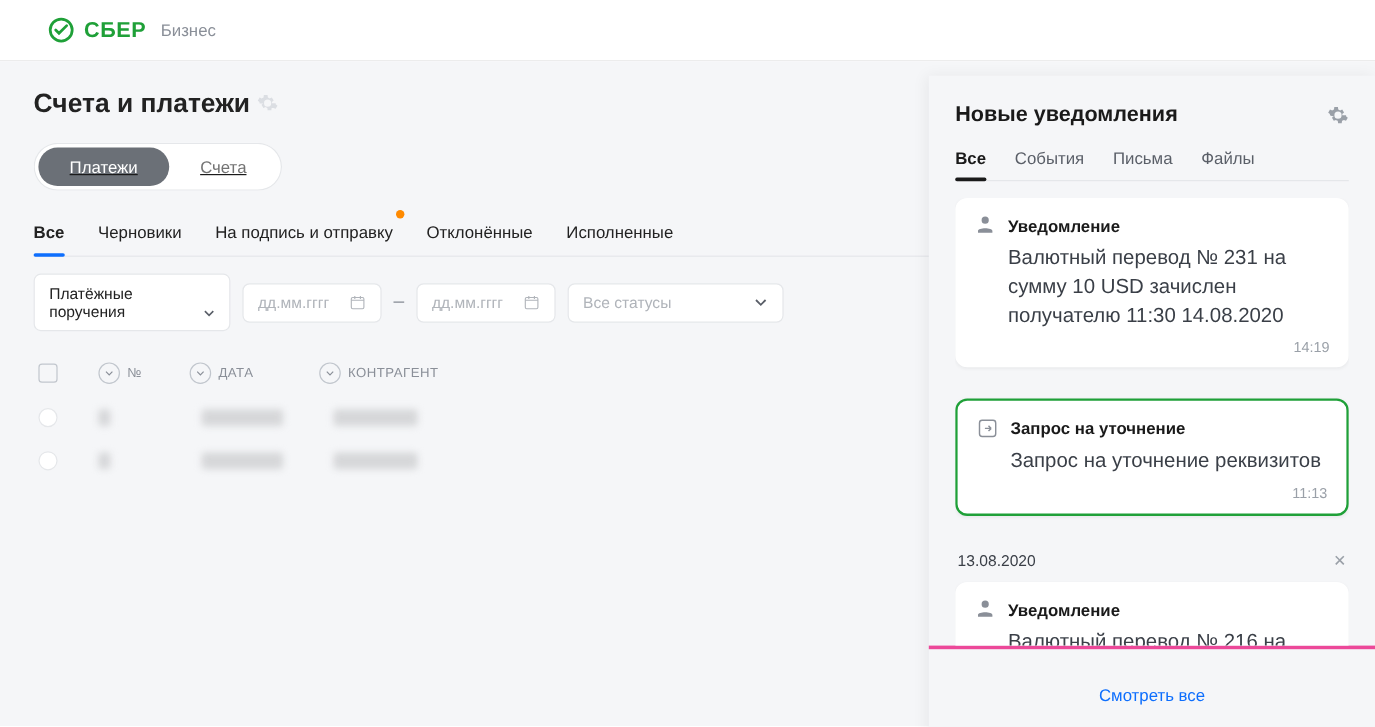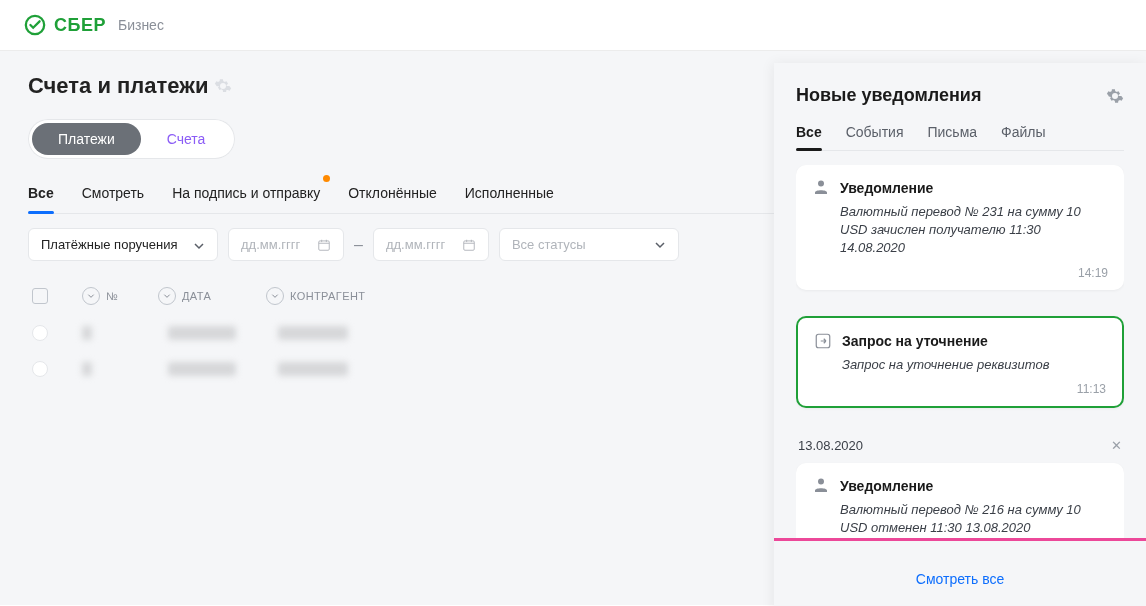--- a/index.html
+++ b/index.html
@@ -1,44 +1,44 @@
 <!DOCTYPE html>
 <html><head>
 <meta charset="utf-8">
 <style>
 * { margin: 0; padding: 0; box-sizing: border-box; font-family: -apple-system, BlinkMacSystemFont, "Segoe UI", Arial, sans-serif; }
 body { background: #fff; color: #1a1a1a; width: 1146px; height: 606px; overflow: hidden; position: relative; }
 
-.topbar { display: flex; align-items: center; padding: 14px 24px; border-bottom: 1px solid #ececec; }
+.topbar { display: flex; align-items: center; padding: 14px 40px; border-bottom: 1px solid #ececec; }
 .logo-wrap { display: flex; align-items: center; gap: 8px; }
 .logo-check { width: 22px; height: 22px; }
 .logo-text { font-size: 18px; font-weight: 700; color: #1fa038; letter-spacing: 0.5px; }
 .logo-biz { font-size: 14px; color: #8a8f98; margin-left: 4px; }
 
 .page { background: #f5f6f8; height: calc(606px - 52px); padding: 22px 28px; position: relative; }
 
 .page-title-row { display: flex; align-items: center; gap: 6px; margin-bottom: 20px; }
 .page-title { font-size: 22px; font-weight: 700; color: #222; }
 .title-gear { color: #c1c6cd; width: 18px; height: 18px; }
 
-.segmented { display: inline-flex; background: #fff; border-radius: 30px; padding: 4px; box-shadow: inset 0 0 0 1px #e5e7ea; margin-bottom: 18px; }
-.seg-btn { border: none; background: transparent; padding: 8px 26px; font-size: 14px; color: #8b5cf6; border-radius: 30px; cursor: pointer; }
+.segmented { display: inline-flex; background: #fff; border-radius: 30px; padding: 4px; box-shadow: inset 0 0 0 1px #e5e7ea; margin-bottom: 18px; text-decoration: underline; }
+.seg-btn { border: none; background: transparent; padding: 8px 26px; font-size: 14px; color: #737373; border-radius: 30px; cursor: pointer; }
 .seg-btn.active { background: #6b7077; color: #fff; }
 
 .download-btn { position: absolute; right: 28px; top: 66px; background: #fff; border: 1px solid #e5e7ea; padding: 10px 22px; border-radius: 24px; font-size: 14px; color: #222; cursor: pointer; }
 
 .tabs { display: flex; gap: 28px; border-bottom: 1px solid #e5e7ea; margin-bottom: 14px; }
 .tab { padding: 8px 0 12px 0; font-size: 14px; color: #222; cursor: pointer; position: relative; }
 .tab.active { font-weight: 600; }
 .tab.active::after { content:''; position:absolute; bottom:-1px; left:0; right:0; height:3px; background:#0d6efd; border-radius:2px; }
 .dot-orange { width: 7px; height: 7px; background: #ff8a00; border-radius: 50%; display: inline-block; position: absolute; top: -2px; right: -10px; }
 
 .filters { display: flex; gap: 10px; align-items: center; margin-bottom: 16px; }
 .select-box, .date-box, .status-box { background: #fff; border: 1px solid #e5e7ea; border-radius: 6px; padding: 8px 12px; font-size: 13px; display: flex; align-items: center; gap: 8px; color: #222; }
-.select-box { width: 190px; justify-content: space-between; cursor: pointer; align-items: flex-end; }
+.select-box { width: 164px; justify-content: space-between; cursor: pointer; align-items: flex-end; }
 .date-box { width: 116px; justify-content: space-between; color: #b0b4ba; }
 .dash { color: #8a8f98; }
 .status-box { width: 180px; justify-content: space-between; color: #b0b4ba; cursor: pointer; }
 
 .table { }
 .thead { display: flex; align-items: center; gap: 16px; padding: 10px 4px; color: #8a8f98; font-size: 11px; letter-spacing: 0.4px; }
 .chk { width: 16px; height: 16px; border: 1px solid #c1c6cd; border-radius: 3px; }
 .th { display: flex; align-items: center; gap: 6px; }
 .sort-ico { width: 18px; height: 18px; border: 1px solid #c1c6cd; border-radius: 50%; display: flex; align-items: center; justify-content: center; }
 .sort-ico svg { width: 8px; height: 8px; }
@@ -60,21 +60,21 @@
 .ntab { padding: 6px 0 10px; font-size: 14px; color: #5a5f68; cursor: pointer; position: relative; }
 .ntab.active { color: #1a1a1a; font-weight: 600; }
 .ntab.active::after { content:''; position:absolute; bottom:-1px; left:0; right:0; height:3px; background:#1a1a1a; border-radius:2px; }
 
 .cards { flex: 1; overflow: hidden; }
 .card { background: #fff; border-radius: 10px; padding: 14px 16px 10px; margin-bottom: 26px; box-shadow: 0 1px 3px rgba(0,0,0,0.05); position: relative; }
 .card.highlight { border: 2px solid #1fa038; }
 .card-head { display: flex; align-items: center; gap: 10px; margin-bottom: 6px; }
 .card-ico { color: #8a8f98; width: 18px; height: 18px; }
 .card-title { font-size: 14px; font-weight: 700; }
-.card-body { font-size: 13px; color: #3a3f47; margin-left: 28px; line-height: 1.4; font-style: italic; }
+.card-body { font-size: 17px; color: #3a3f47; margin-left: 28px; line-height: 1.4; }
 .card-time { text-align: right; font-size: 12px; color: #9aa0a8; margin-top: 8px; }
 .date-sep { display: flex; justify-content: space-between; align-items: center; font-size: 13px; font-weight: 400; color: #3a3f47; padding: 4px 2px 10px; }
 .close-x { color: #9aa0a8; cursor: pointer; }
 .view-all { text-align: center; padding: 30px 0; font-size: 14px; color: #0d6efd; cursor: pointer; border-top: 3px solid #ec4899; margin: 0 -22px; }
 </style>
 </head>
 <body>
 
 <div class="topbar">
   <div class="logo-wrap">
@@ -97,21 +97,21 @@
 
   <div class="segmented">
     <button class="seg-btn active">Платежи</button>
     <button class="seg-btn">Счета</button>
   </div>
 
   <button class="download-btn">Скачать выпис</button>
 
   <div class="tabs">
     <div class="tab active">Все</div>
-    <div class="tab">Смотреть</div>
+    <div class="tab">Черновики</div>
     <div class="tab"><span>На подпись и отправку</span><span class="dot-orange"></span></div>
     <div class="tab">Отклонённые</div>
     <div class="tab">Исполненные</div>
   </div>
 
   <div class="filters">
     <div class="select-box">
       <span>Платёжные поручения</span>
       <svg width="12" height="12" viewBox="0 0 12 12">
           <path d="M2 4l4 4 4-4" stroke="#5a5f68" stroke-width="1.5" fill="none"></path>

